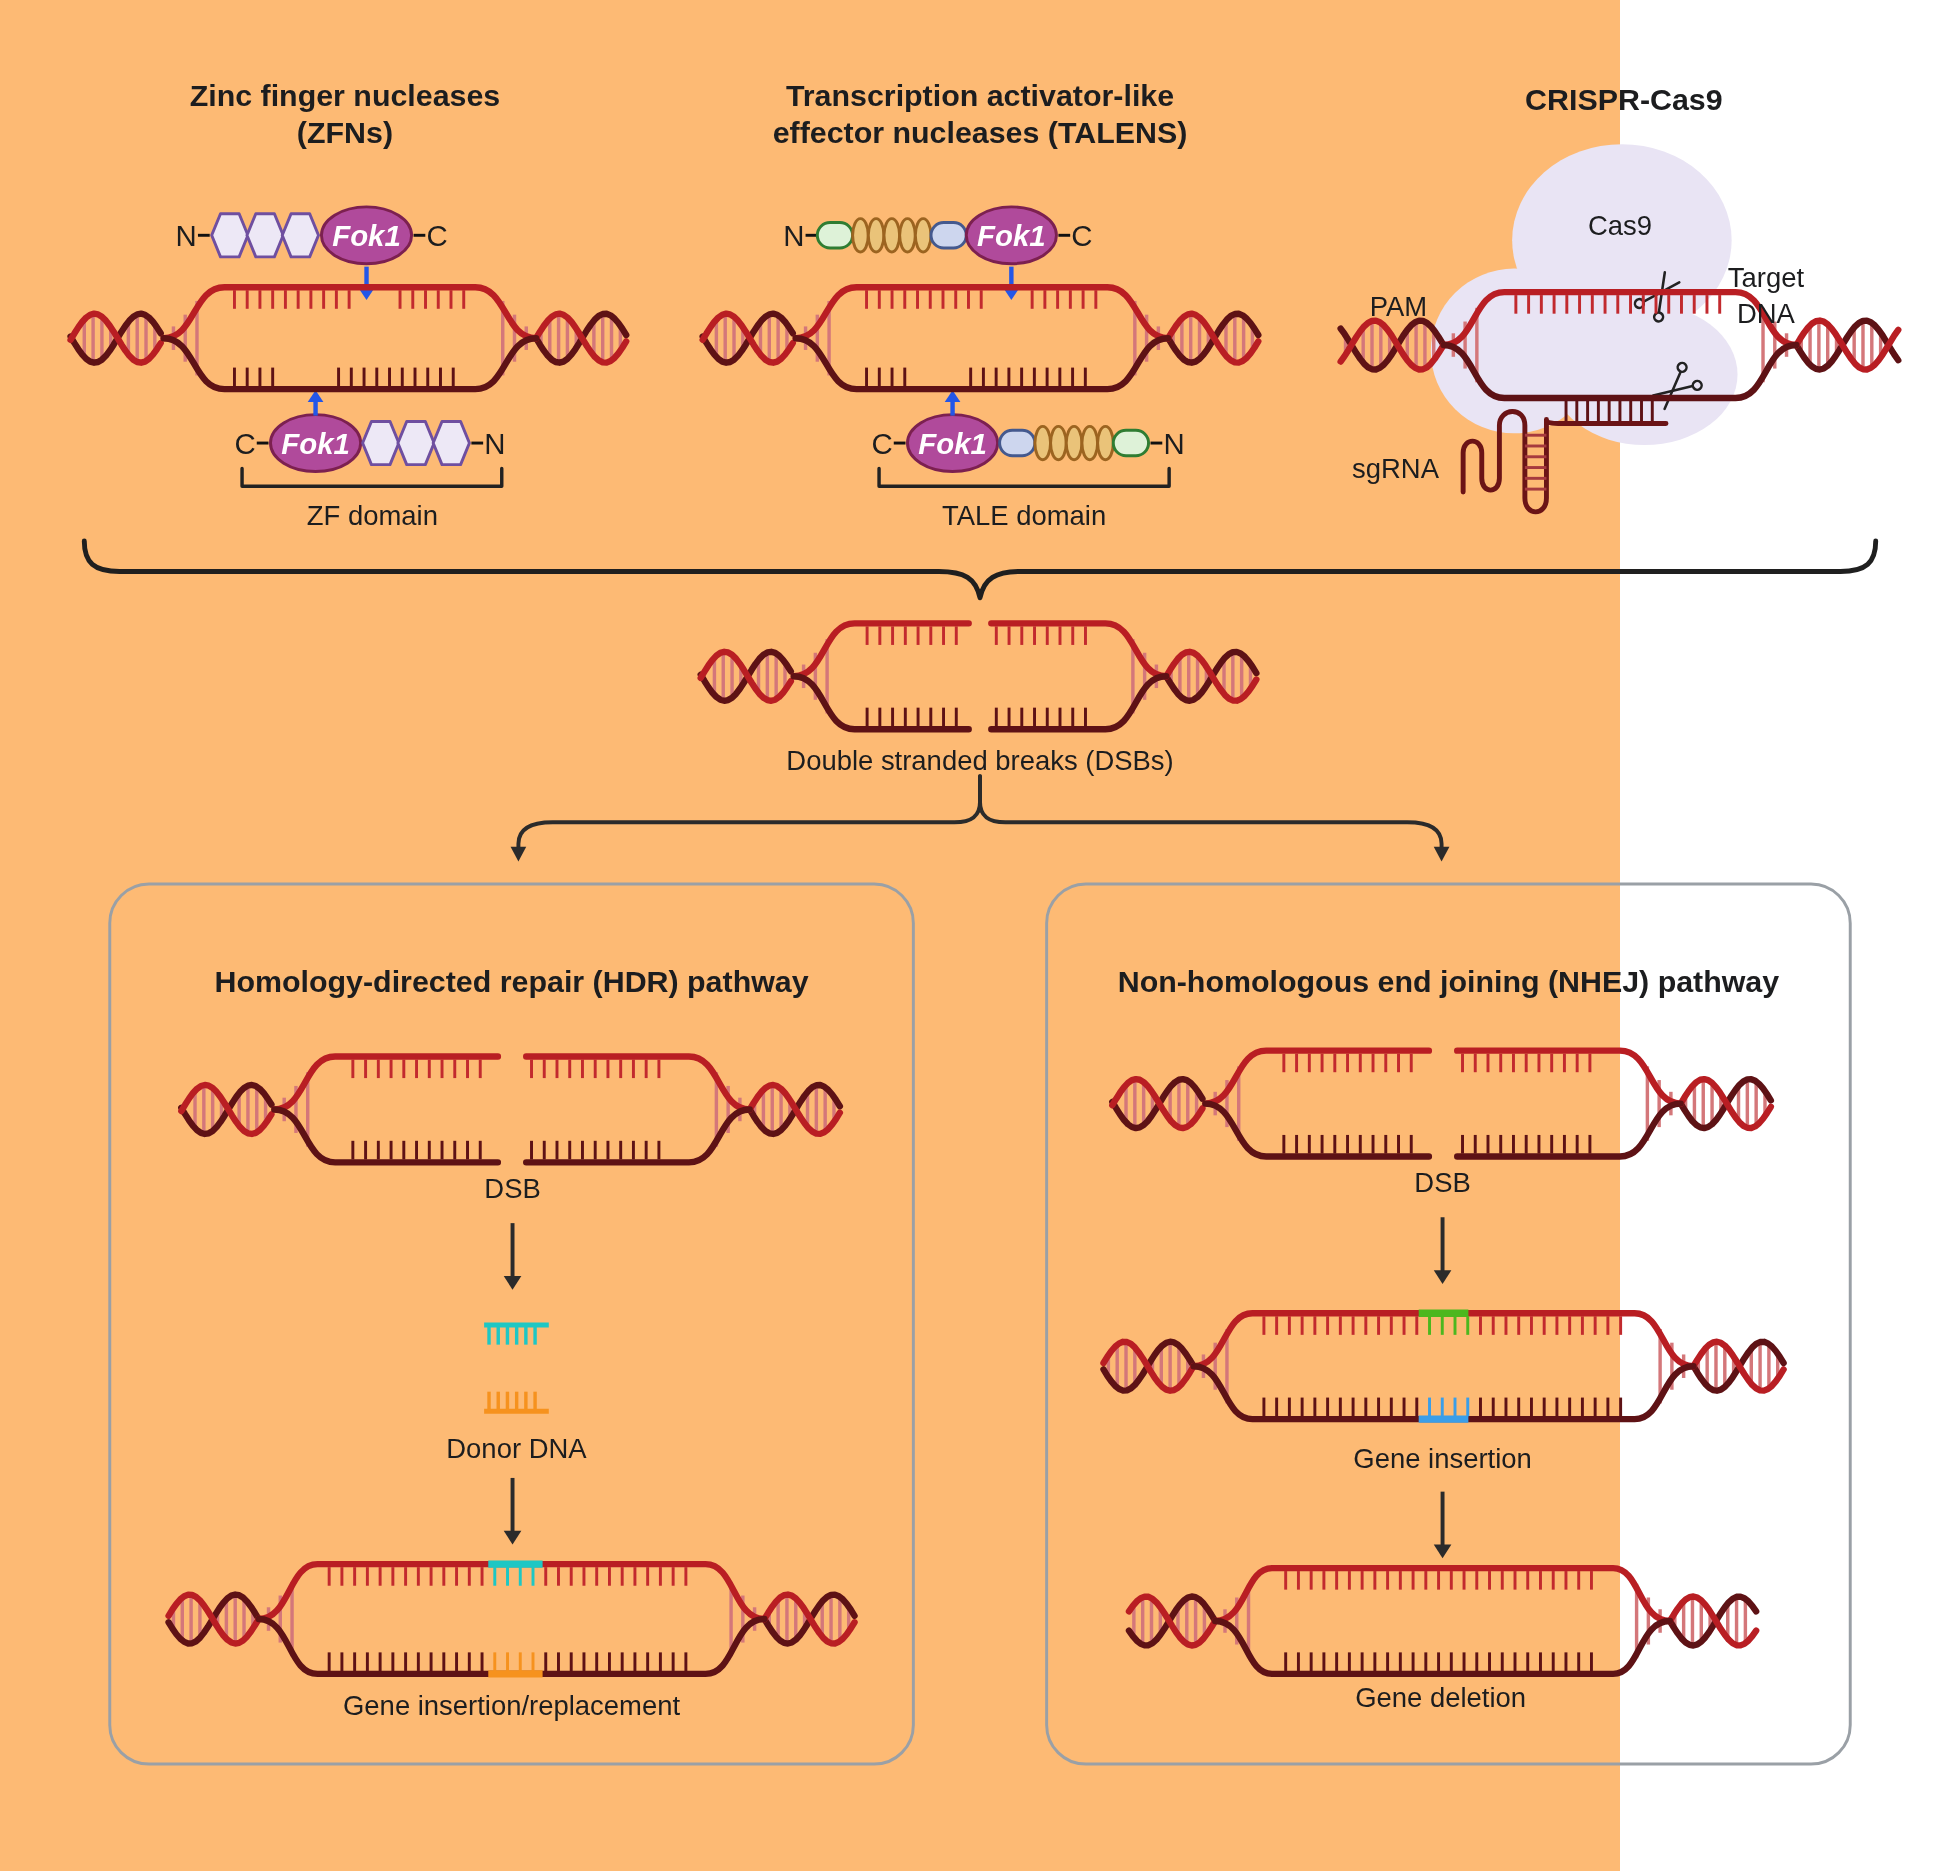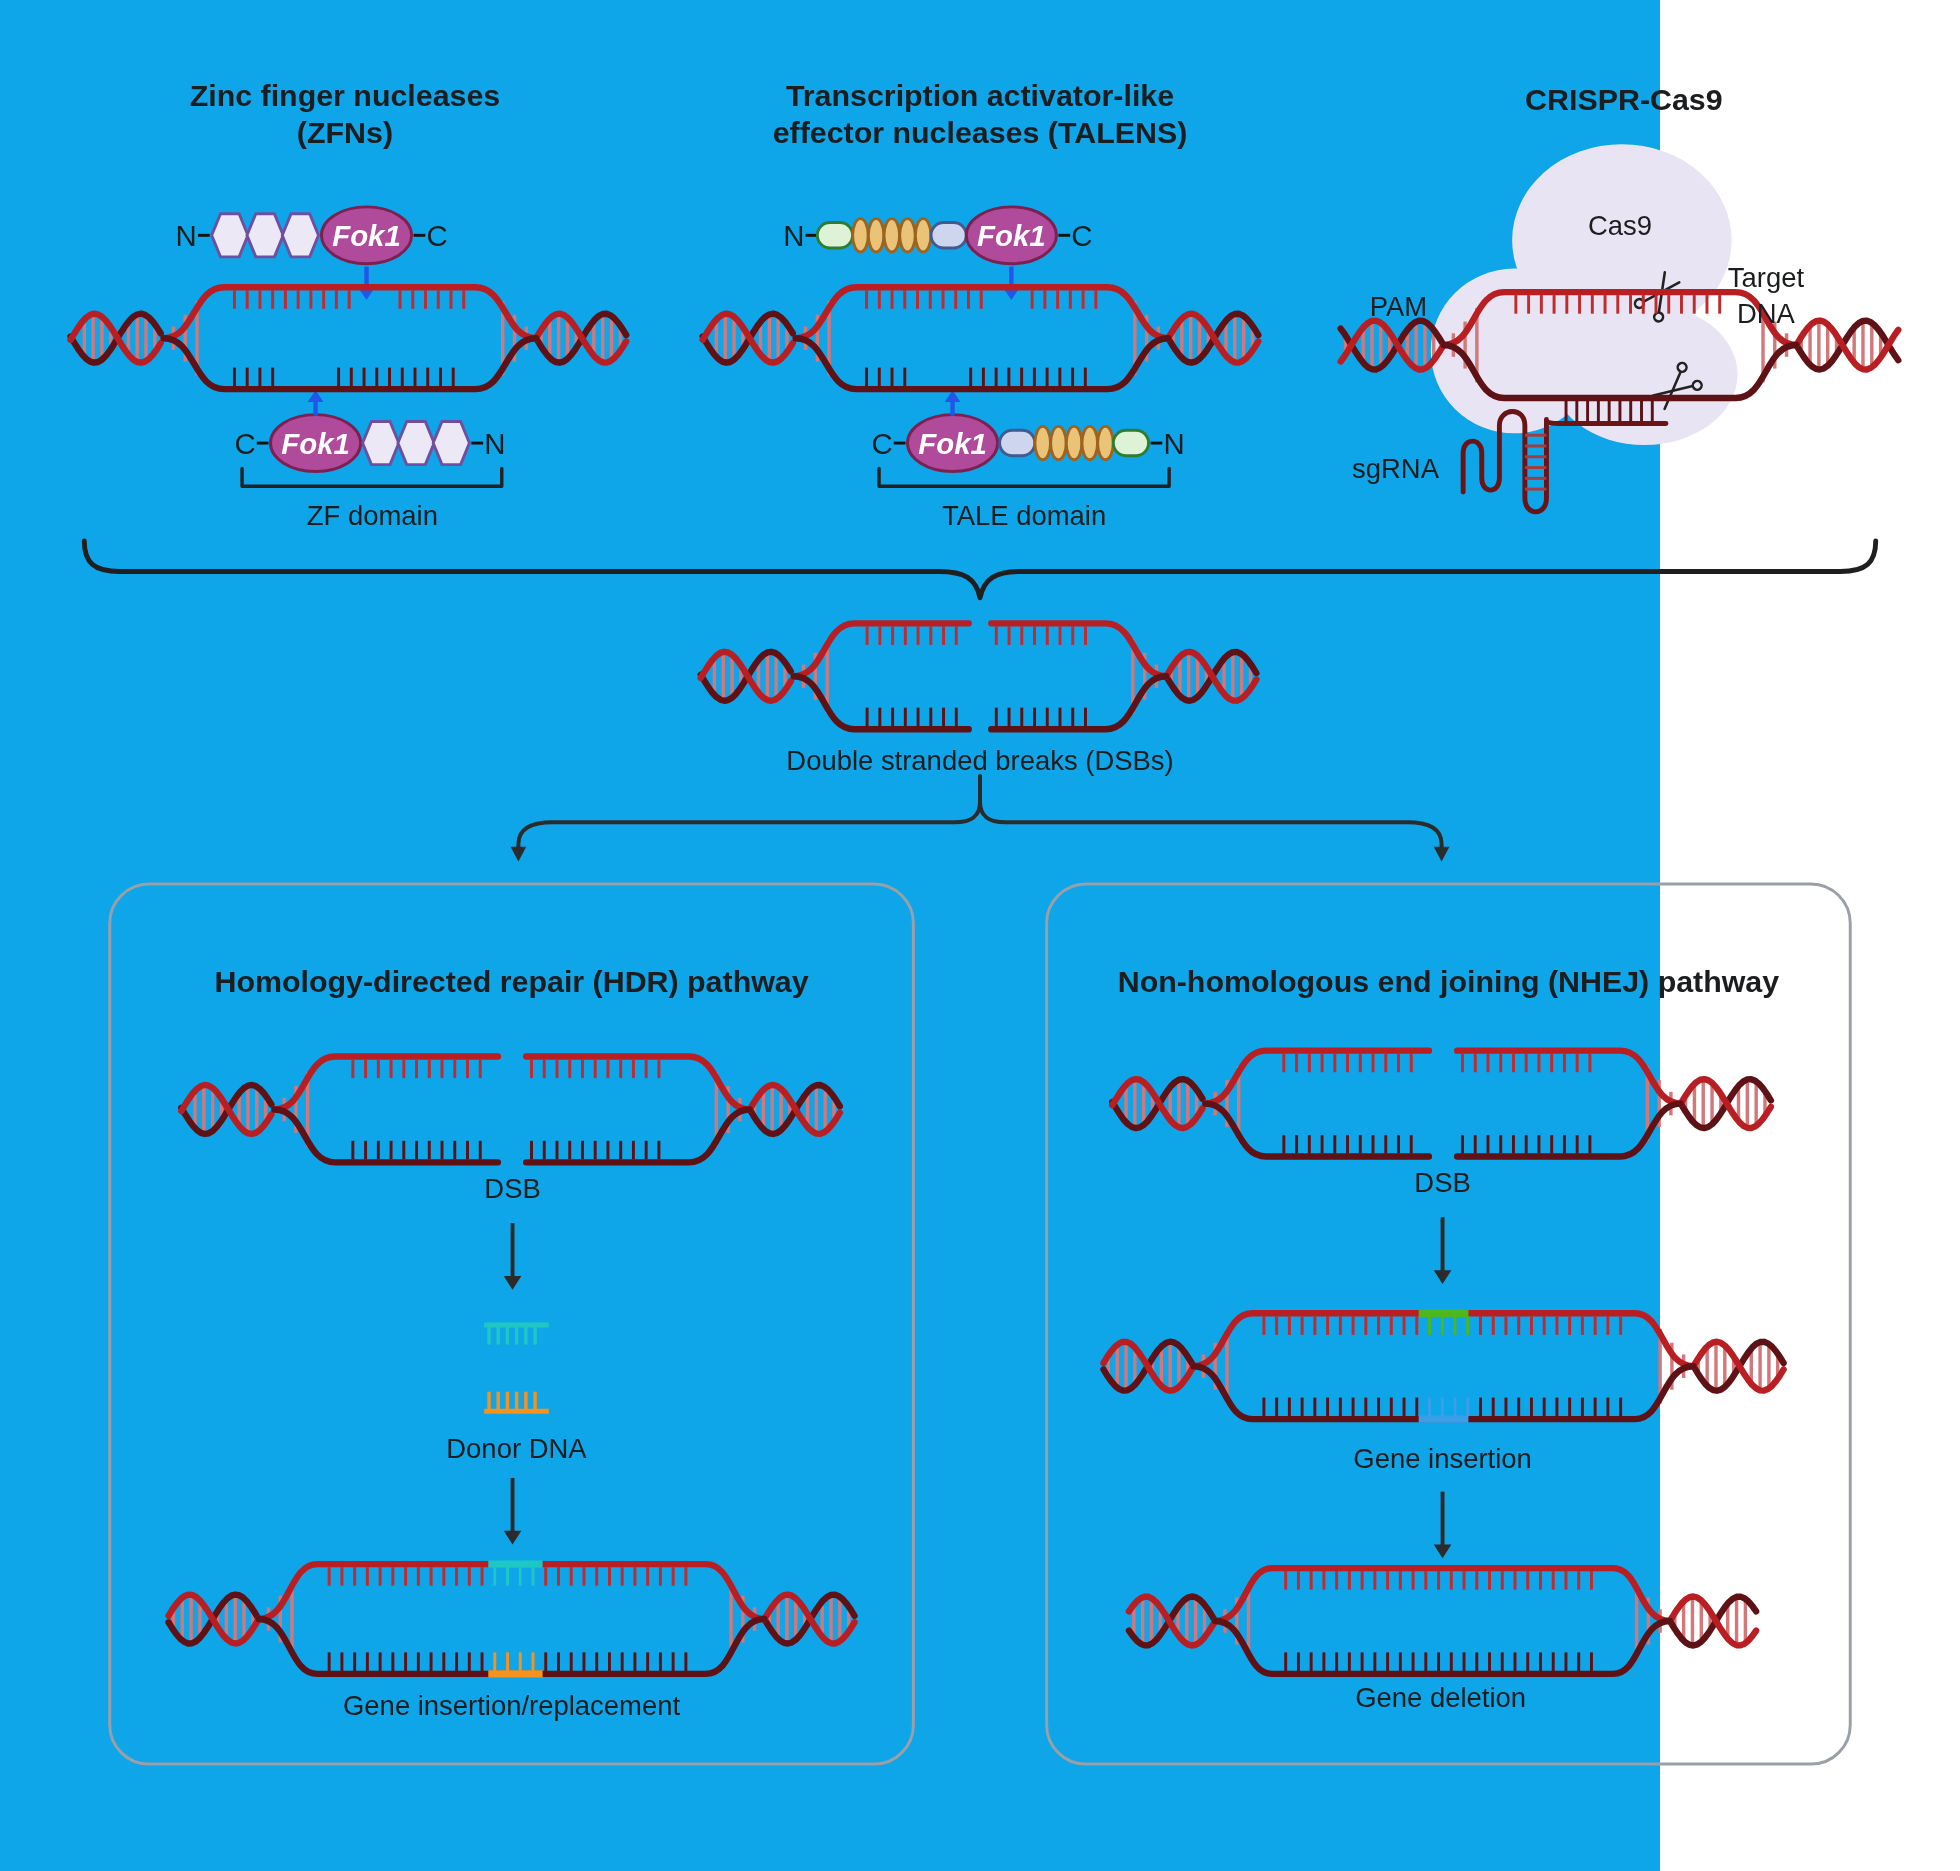--- a/index.html
+++ b/index.html
@@ -1,16 +1,16 @@
 <!DOCTYPE html>
 <html><head>
 <meta charset="utf-8">
 <style>
   html,body{margin:0;padding:0;background:#ffffff;}
-  .stage{position:relative;width:1620px;height:1871px;background:#0ea5e9;font-family:"Liberation Sans",sans-serif;padding-left:40px;}
+  .stage{position:relative;width:1620px;height:1871px;background:#fdba74;font-family:"Liberation Sans",sans-serif;}
   svg{position:absolute;left:0;top:0;}
   text{fill:#1c1d1f;}
   .t-title{font:700 31px "Liberation Sans",sans-serif;}
   .t-label{font:400 28px "Liberation Sans",sans-serif;}
   .t-nc{font:400 30px "Liberation Sans",sans-serif;}
   .t-fok{font:italic 700 30px "Liberation Sans",sans-serif;fill:#ffffff;}
   .mid{text-anchor:middle;}
 </style>
 </head>
 <body>

